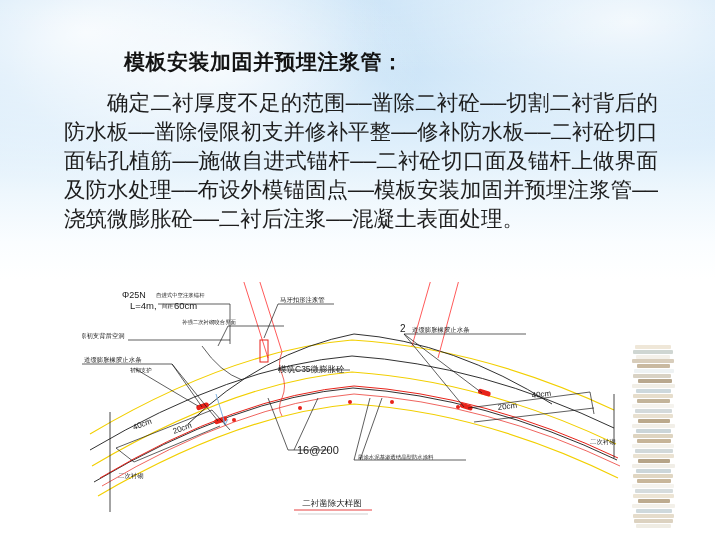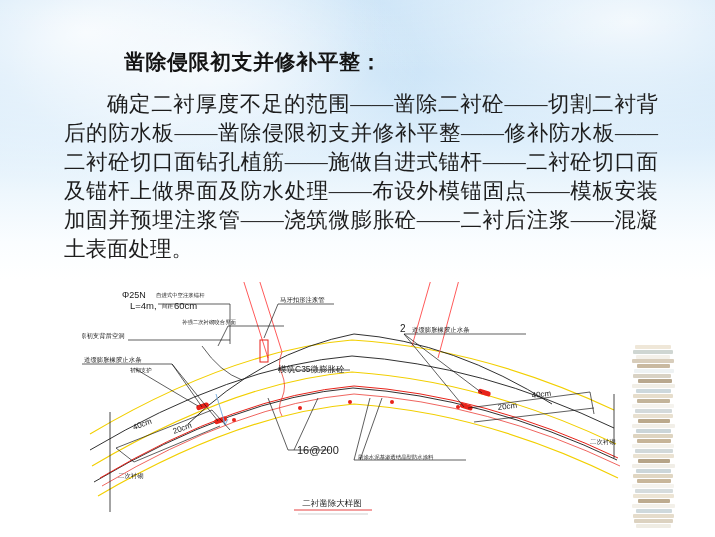--- a/index.html
+++ b/index.html
@@ -18,21 +18,21 @@
       radial-gradient(ellipse 40% 28% at 30% 12%, rgba(255,255,255,.75) 0%, rgba(255,255,255,0) 72%),
       linear-gradient(180deg,#bcdcf5 0%, #c9e3f7 14%, #ddeefb 26%, #eef7fd 36%, #fafdff 45%, #ffffff 52%, #ffffff 100%);
   }
   #title{
     position:absolute;left:124px;top:48px;
     font-size:21px;font-weight:bold;color:#141414;
     letter-spacing:.5px;white-space:nowrap;
   }
   #body-text{
     position:absolute;left:64px;top:90px;width:594px;
-    font-family:Liberation Serif, serif;
+    font-family:Liberation Mono, monospace;
     font-size:21.5px;line-height:29px;color:#1d1d1d;
     text-indent:43px;text-align:justify;
     letter-spacing:0px;
   }
   
   #diagram{position:absolute;left:82px;top:282px;width:540px;height:236px;}
   #diagram svg{display:block;}
   .lbl{font-family:"Liberation Sans",sans-serif;fill:#1a1a1a;}
   .lbl-cn{font-size:5.4px;}
   .lbl-cn-b{font-size:6.4px;}
@@ -41,21 +41,21 @@
   .cap{font-family:"Liberation Sans",sans-serif;font-size:8.5px;fill:#1a1a1a;}
   
   #books{position:absolute;left:630px;top:345px;width:56px;height:186px;}
   .bk{position:absolute;height:4px;border-radius:1px;}
 </style>
 </head>
 <body>
 
 <div id="slide">
 
-  <div id="title">凿除侵限初支并修补平整：</div>
+  <div id="title">模板安装加固并预埋注浆管：</div>
 
   <div id="body-text">确定二衬厚度不足的范围——凿除二衬砼——切割二衬背后的防水板——凿除侵限初支并修补平整——修补防水板——二衬砼切口面钻孔植筋——施做自进式锚杆——二衬砼切口面及锚杆上做界面及防水处理——布设外模锚固点——模板安装加固并预埋注浆管——浇筑微膨胀砼——二衬后注浆——混凝土表面处理。</div>
 
   <div id="diagram">
     <svg width="540" height="236" viewBox="0 0 540 236" xmlns="http://www.w3.org/2000/svg">
 
       <path d="M8,152 Q150,68 270,58 Q400,66 532,128" fill="none" stroke="#f2cf00" stroke-width="1.1"></path>
       <path d="M10,184 Q152,100 270,90 Q402,99 534,162" fill="none" stroke="#f2cf00" stroke-width="1.1"></path>
       <path d="M16,214 Q156,132 272,122 Q404,131 536,196" fill="none" stroke="#f2cf00" stroke-width="1.1"></path>
 

